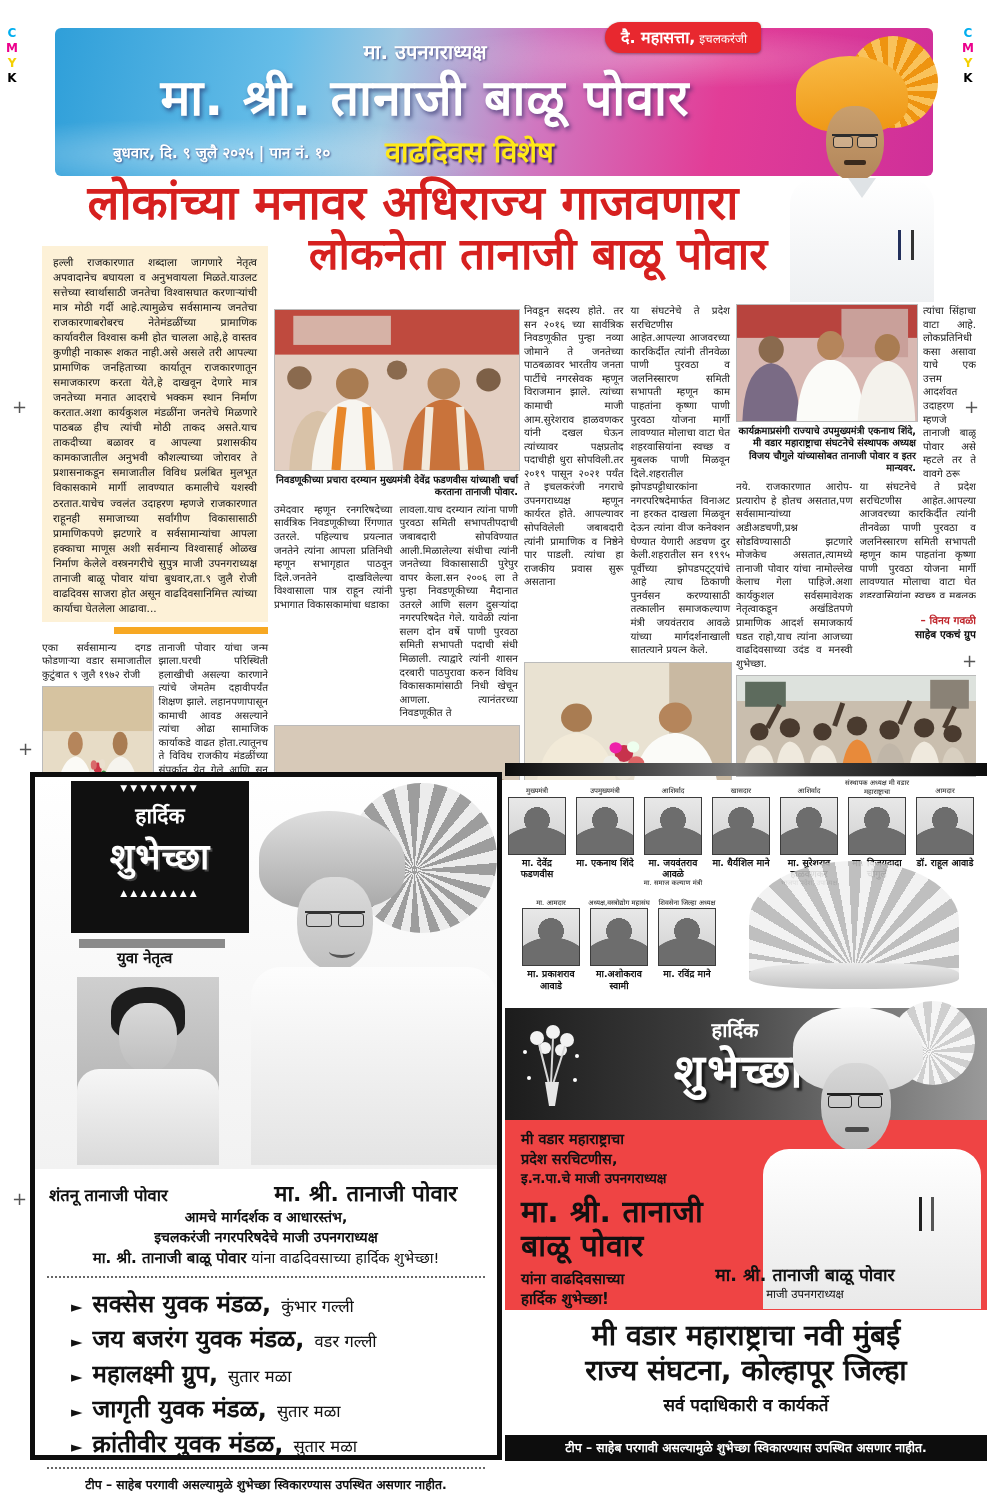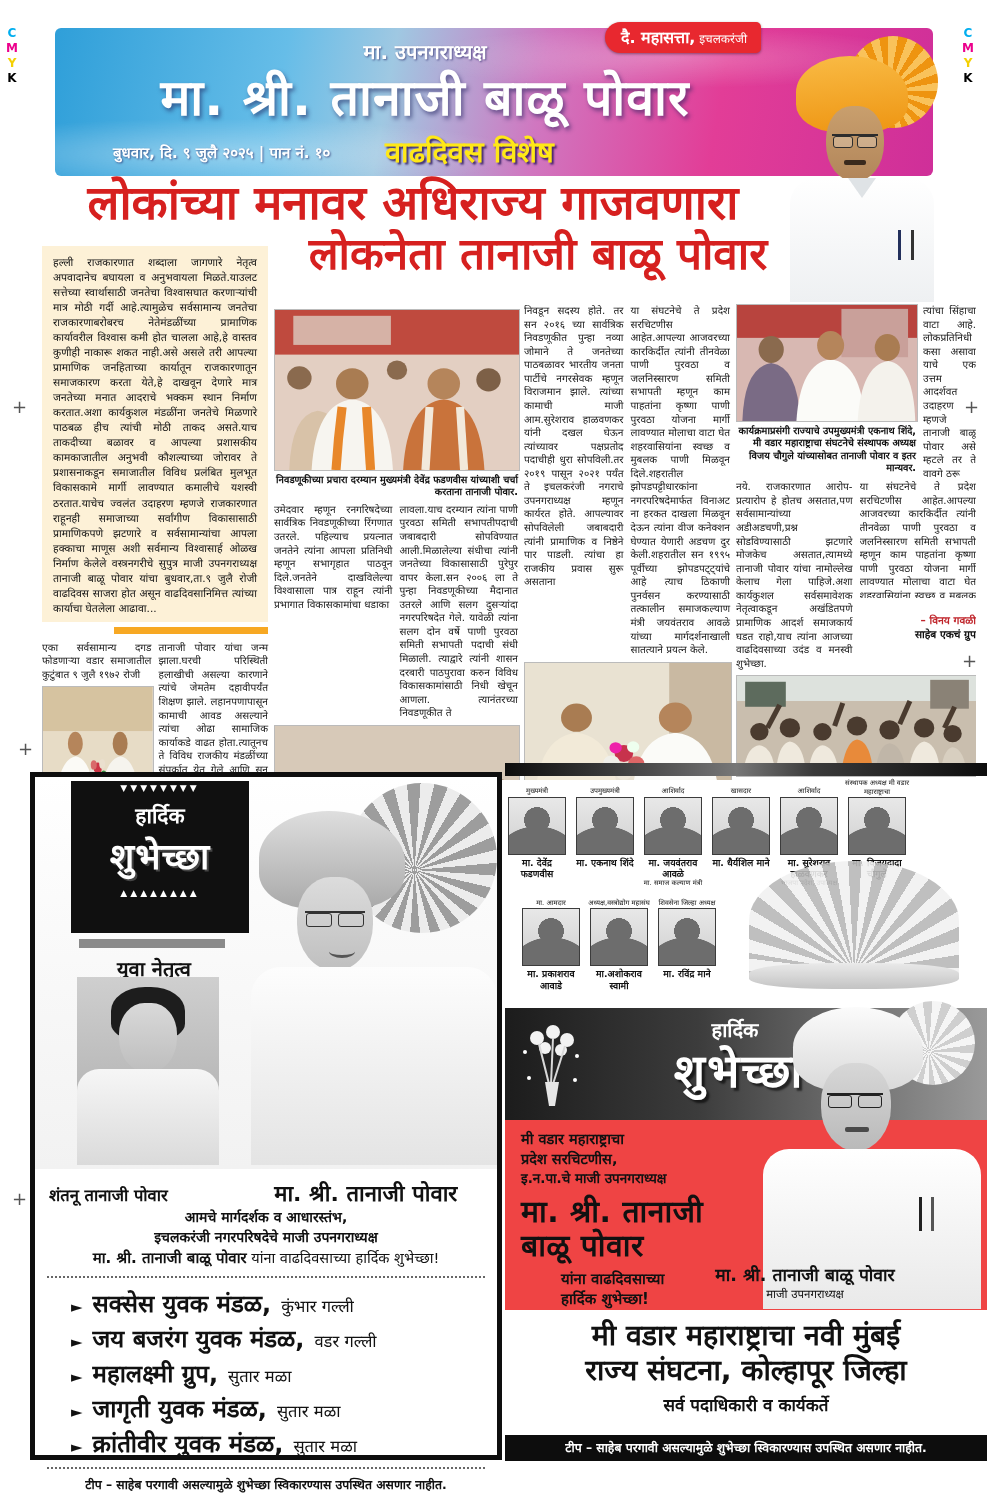--- a/index.html
+++ b/index.html
@@ -64,21 +64,21 @@
   .byline{text-align:right;font-weight:bold;font-size:10.5px;color:#c0262c;line-height:1.3;margin-top:16px;}
   .byline .b2{color:#111;}
   
   .ad-left{position:absolute;left:30px;top:772px;width:472px;height:688px;border:5px solid #0e0e0e;background:#fff;box-sizing:border-box;}
   .al-photos{position:relative;height:392px;background:linear-gradient(#fff,#f2f2f2);}
   .greet-box{position:absolute;left:36px;top:4px;width:178px;height:152px;background:#101010;color:#fff;text-align:center;}
   .zz{font-size:9px;letter-spacing:3px;line-height:14px;color:#fff;}
   .g1{font-size:21px;font-weight:bold;margin-top:6px;}
   .g2{font-size:36px;font-weight:bold;letter-spacing:1px;margin-top:2px;text-shadow:2px 2px 0 #444;}
   .gray-bar{position:absolute;left:44px;top:162px;width:146px;height:9px;background:#8a8a8a;}
-  .yuva{position:absolute;left:82px;top:178px;font-size:20px;font-weight:bold;}
+  .yuva{position:absolute;left:82px;top:170px;font-size:15px;font-weight:bold;}
   .young{position:absolute;left:42px;top:200px;width:142px;height:188px;background:linear-gradient(#cfcfcf,#a8a8a8);overflow:hidden;}
   .young *{position:absolute;}
   .yg-hair{left:34px;top:10px;width:74px;height:52px;border-radius:46% 46% 30% 30%;background:#1d1d1d;}
   .yg-face{left:42px;top:26px;width:58px;height:70px;border-radius:44% 44% 50% 50%;background:linear-gradient(#d9d9d9,#bdbdbd);}
   .yg-shirt{left:0;top:92px;width:142px;height:96px;border-radius:22px 22px 0 0;background:linear-gradient(#f6f6f6,#dadada);}
   .bigman{position:absolute;left:216px;top:6px;width:246px;height:382px;overflow:hidden;}
   .bigman *{position:absolute;}
   .bm-fan{left:96px;top:0;width:150px;height:150px;border-radius:50%;
     background:repeating-conic-gradient(from -50deg at 45% 58%,#ececec 0 9deg,#9d9d9d 9deg 18deg);}
   .bm-dome{left:8px;top:28px;width:146px;height:98px;border-radius:55% 60% 42% 42%;background:linear-gradient(#dedede,#a9a9a9);}
@@ -134,21 +134,21 @@
   .wm-glass{left:64px;top:92px;width:56px;height:12px;border-top:2px solid #222;}
   .wm-glass:before,.wm-glass:after{content:"";position:absolute;top:0;width:22px;height:11px;border:1.5px solid #222;border-radius:3px;}
   .wm-glass:before{left:1px}.wm-glass:after{right:1px}
   .wm-mo{left:82px;top:126px;width:24px;height:5px;background:#4a4a4a;border-radius:2px;}
   .wm-shirt{left:0;top:148px;width:218px;height:160px;border-radius:26px 26px 0 0;background:linear-gradient(#ffffff,#e9e9e9);}
   .wm-pens{left:156px;top:196px;width:9px;height:34px;border-left:3px solid #222;border-right:3px solid #555;}
   .panel{position:absolute;left:0;top:357px;width:482px;height:190px;background:#ef4444;}
   .panel-text{position:absolute;left:16px;top:10px;width:235px;}
   .pl{font-size:14.5px;font-weight:bold;line-height:1.35;}
   .bigname{font-size:30px;font-weight:bold;line-height:1.12;margin:8px 0 6px;letter-spacing:.5px;}
-  .greet{font-size:15px;font-weight:bold;line-height:1.35;margin-left:40px;}
+  .greet{font-size:15px;font-weight:bold;line-height:1.35;}
   .under-cap{position:absolute;left:150px;top:142px;width:300px;text-align:center;z-index:4;}
   .uc1{font-size:17.5px;font-weight:bold;}
   .uc2{font-size:11.5px;}
   .org{position:absolute;left:0;top:556px;width:482px;text-align:center;}
   .o1{font-size:28.5px;font-weight:bold;line-height:1.22;}
   .o2{font-size:17px;font-weight:bold;margin-top:4px;}
   .ar-note{position:absolute;left:0;top:672px;width:482px;height:26px;background:#0d0d0d;color:#fff;
     font-size:12.3px;font-weight:bold;text-align:center;line-height:26px;}
 </style>
 </head>
@@ -466,20 +466,25 @@
           <div class="role">आशिर्वाद</div>
           <div class="mug"></div>
           <div class="pname">मा. सुरेशराव हाळवणकर</div>
           <div class="psub">भाजपा प्रदेश, उपाध्यक्ष</div>
         </div>
       <div class="pol">
           <div class="role">संस्थापक अध्यक्ष मी वडार महाराष्ट्राचा</div>
           <div class="mug"></div>
           <div class="pname">मा. विजयदादा चौगुले</div>
         </div>
+      <div class="pol">
+          <div class="role">आमदार</div>
+          <div class="mug"></div>
+          <div class="pname">डॉ. राहूल आवाडे</div>
+        </div>
     </div>
 
     <div class="polrow row2">
       <div class="pol">
           <div class="role">मा. आमदार</div>
           <div class="mug"></div>
           <div class="pname">मा. प्रकाशराव आवाडे</div>
         </div>
       <div class="pol">
           <div class="role">अध्यक्ष,वस्त्रोद्योग महासंघ</div>

